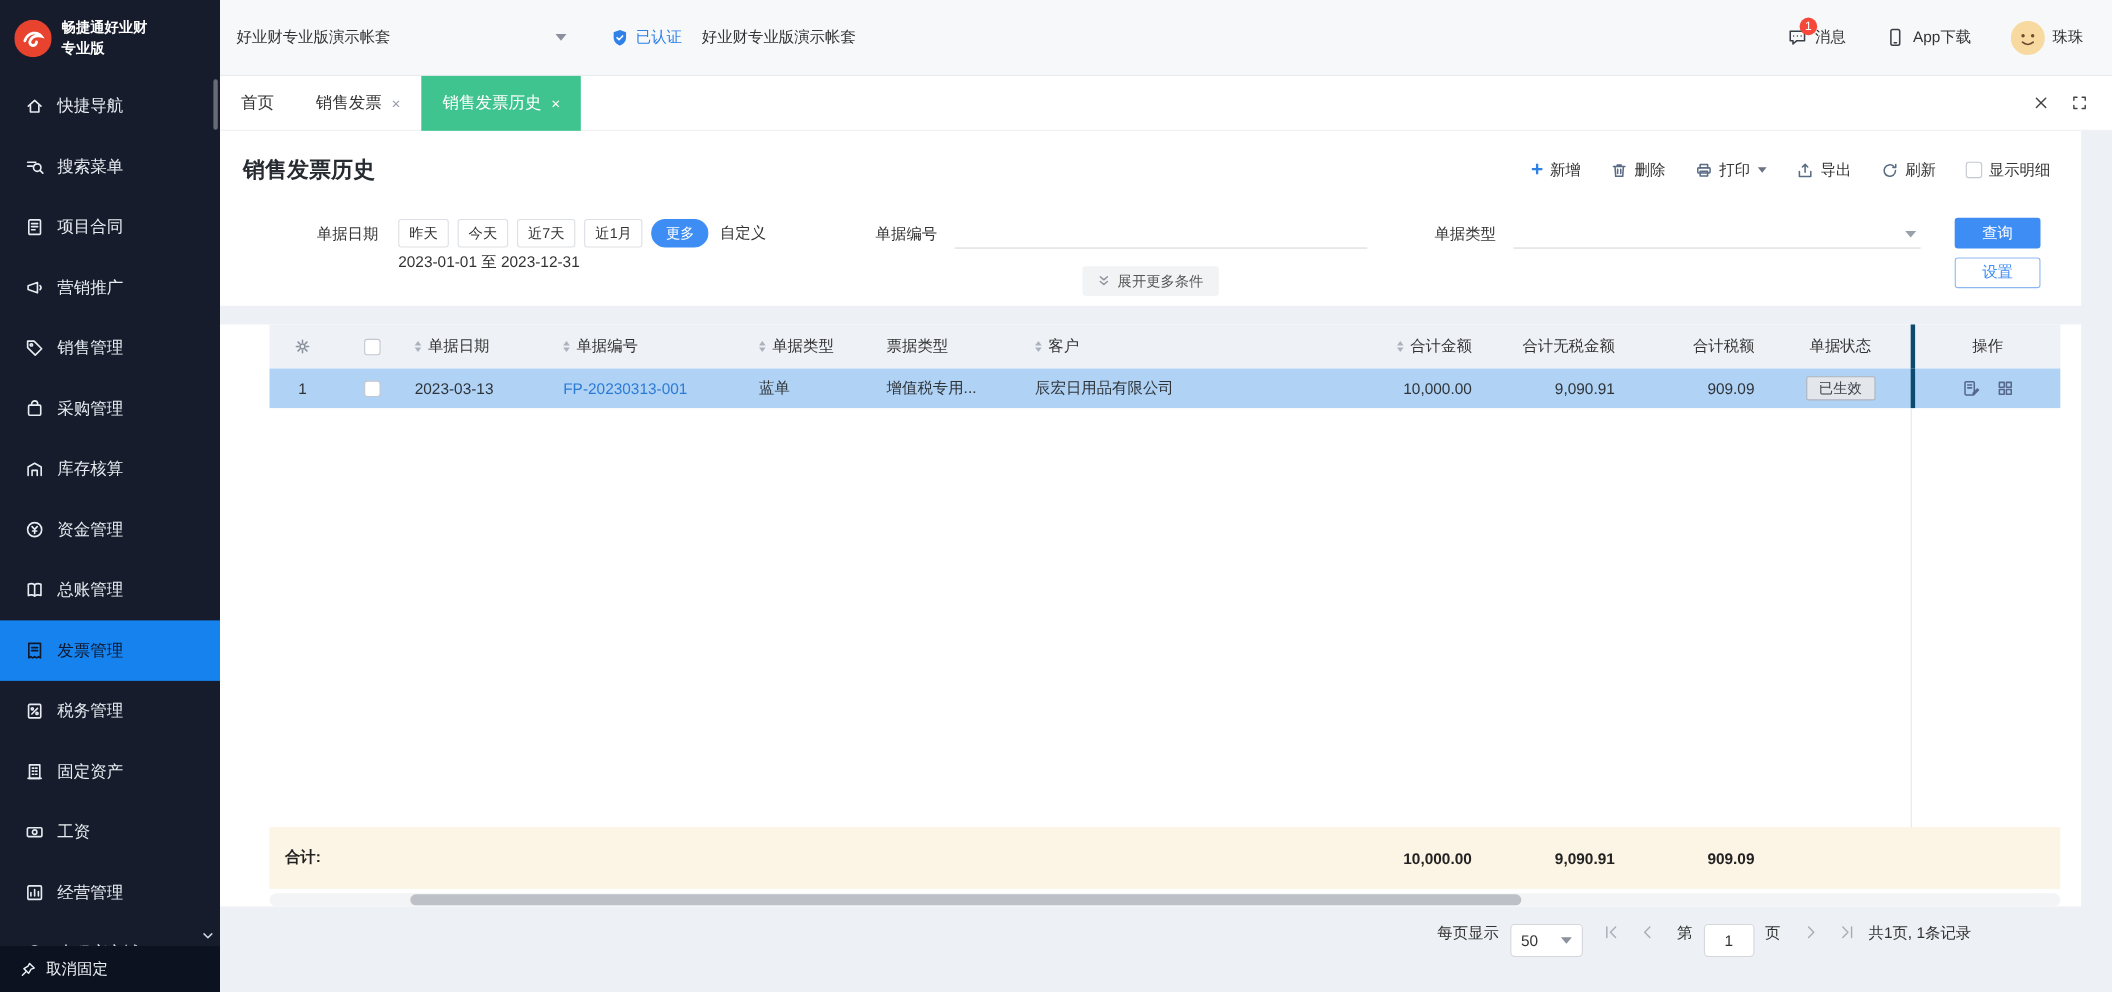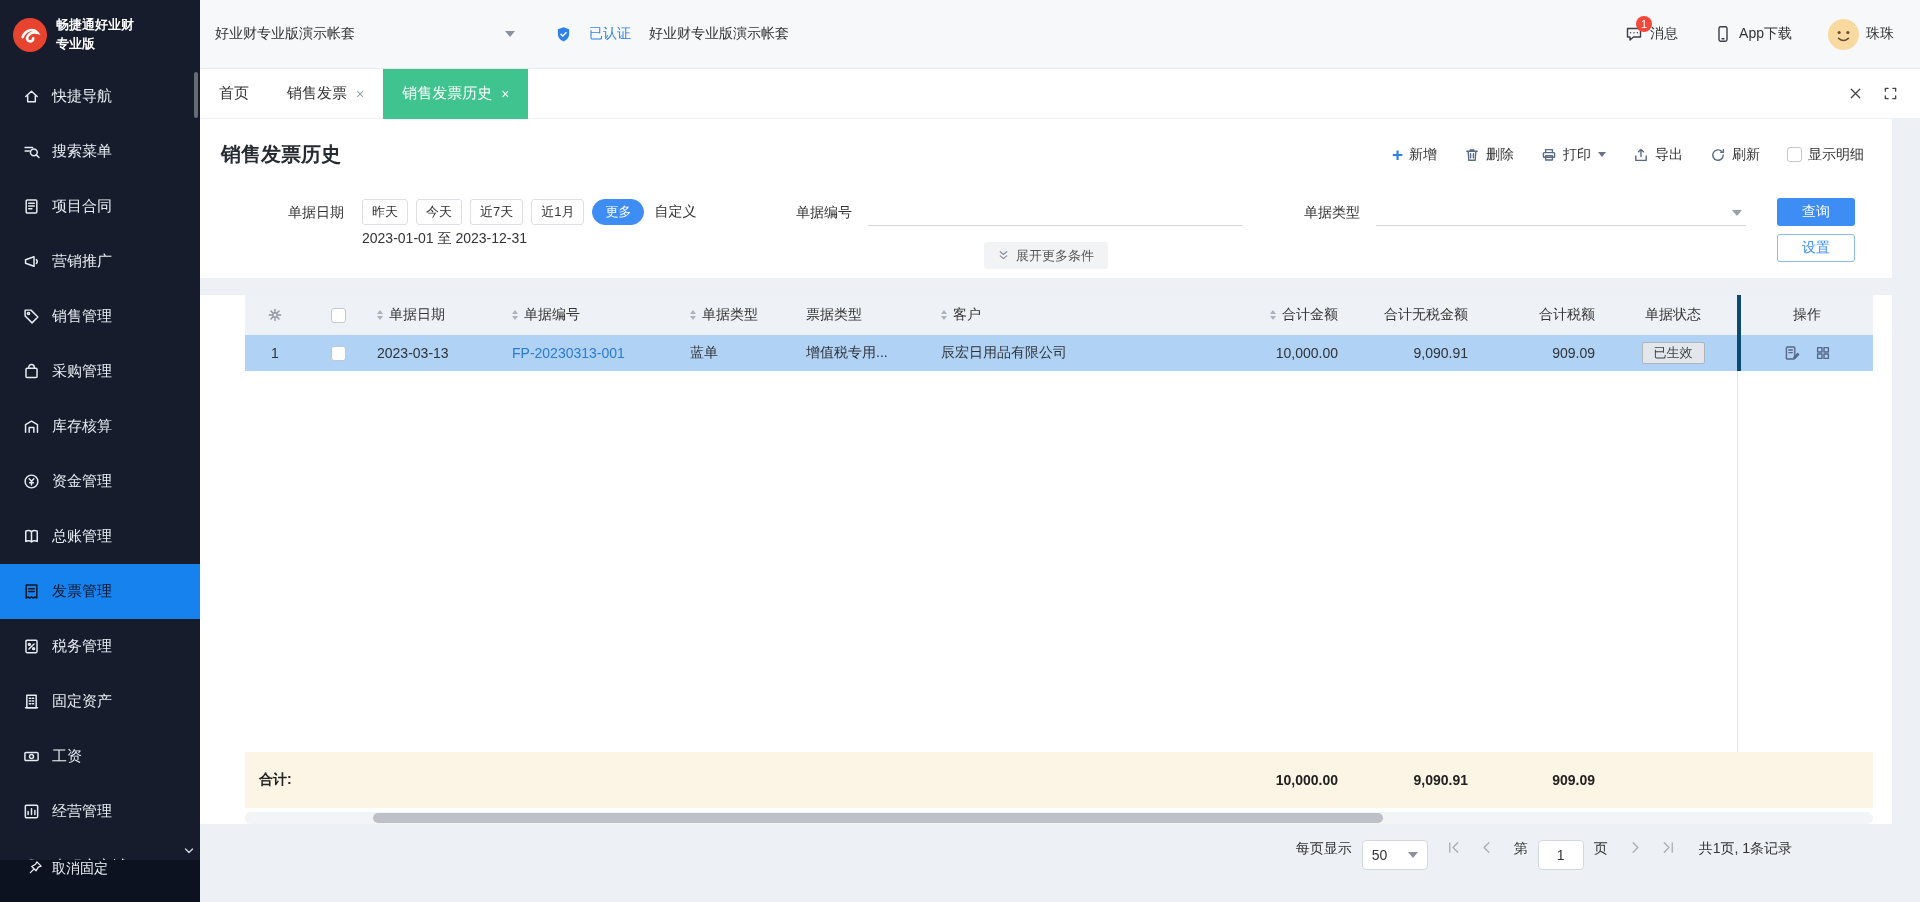--- a/index.html
+++ b/index.html
@@ -11,31 +11,31 @@
 .logo{height:69px;display:flex;align-items:center;gap:9px;padding-left:13px}
 .logo svg{width:34px;height:34px;flex-shrink:0}
 .logo-text{font-size:13px;line-height:1.45;font-weight:700;color:#fff}
 .nav{flex:1;overflow:hidden;position:relative}
 .side-item{height:55px;display:flex;align-items:center;gap:12px;padding-left:23px;font-size:15px;cursor:pointer;color:#E8ECF2}
 .side-item.active{background:#1682EE;color:#0f172a}
 .side-item .ic{width:17px;height:17px}
 .side-scrollthumb{position:absolute;right:2px;top:3px;width:4px;height:46px;background:rgba(255,255,255,.35);border-radius:2px}
 .side-scrolldown{position:absolute;right:5px;bottom:2px;color:#cfd6e0}
 .side-scrolldown .ic{width:12px;height:12px}
-.side-footer{height:42px;background:#0C1220;display:flex;align-items:flex-start;gap:9px;padding-left:28px;font-size:14px;cursor:pointer;flex-shrink:0}
+.side-footer{height:42px;background:#0C1220;display:flex;align-items:center;gap:9px;padding-left:18px;font-size:14px;cursor:pointer;flex-shrink:0}
 .side-footer .ic{width:15px;height:15px}
 
 .ic *{fill:none;stroke:currentColor;stroke-width:1.4;stroke-linecap:round;stroke-linejoin:round}
 .ic{display:inline-block;width:16px;height:16px;vertical-align:middle}
 
 .main{flex:1;display:flex;flex-direction:column;min-width:0}
 .topbar{height:69px;background:#F7F8FA;border-bottom:1px solid #E7E9ED;display:flex;align-items:center;padding:0 26px 0 15px;flex-shrink:0}
 .acct-select{width:300px;display:flex;align-items:center;justify-content:space-between;cursor:pointer;color:#333}
 .caret{width:0;height:0;border-left:5px solid transparent;border-right:5px solid transparent;border-top:6px solid #8A919C}
-.cert{display:flex;align-items:center;gap:17px;color:#2F81E8;margin-left:40px;cursor:pointer}
+.cert{display:flex;align-items:center;gap:6px;color:#2F81E8;margin-left:40px;cursor:pointer}
 .cert svg{width:17px;height:17px}
 .acct-title{margin-left:18px;color:#333}
 .top-right{margin-left:auto;display:flex;align-items:center;gap:36px}
 .top-item{display:flex;align-items:center;gap:7px;cursor:pointer;position:relative;color:#333}
 .top-item .ic{width:18px;height:18px;color:#3A3F47}
 .msg-badge{position:absolute;top:-9px;left:11px;background:#F5483B;color:#fff;font-size:11px;min-width:16px;height:16px;border-radius:8px;display:flex;align-items:center;justify-content:center;padding:0 4px}
 .avatar svg{width:31px;height:31px;display:block}
 
 .tabbar{height:50px;background:#fff;display:flex;align-items:center;flex-shrink:0;border-bottom:1px solid #F0F1F4}
 .tab{display:flex;align-items:center;gap:9px;padding:0 19px;height:50px;font-size:15px;color:#333;cursor:pointer}
@@ -102,21 +102,21 @@
 .sumval{font-weight:700}
 .col8{grid-column:8}.col9{grid-column:9}.col10{grid-column:10}
 .hscroll{height:12px;background:#F3F4F6;border-radius:6px;margin:4px 0 8px;position:relative;cursor:pointer}
 .hthumb{position:absolute;left:128px;top:1px;width:1010px;height:10px;background:#BDC1C7;border-radius:5px}
 
 .pager{width:1692px;display:flex;justify-content:flex-end;margin-top:16px;padding-right:100px;color:#333;font-size:14px}
 .pager .gap{width:18px;flex-shrink:0}
 .pgsel{width:66px;height:30px;border:1px solid #D4D7DC;border-radius:4px;background:#fff;display:flex;align-items:center;justify-content:space-between;padding:0 9px;margin-left:10px;cursor:pointer}
 .pg{width:15px;height:15px;color:#A9AEB6;cursor:pointer}
 .pginput{width:46px;height:30px;border:1px solid #D4D7DC;border-radius:4px;text-align:center;font-size:14px;font-family:inherit;color:#333;margin:0 8px;background:#fff}
-.pgtotal{margin-left:23px}
+.pgtotal{margin-left:12px}
 .pgword{margin:0 2px}
 </style>
 </head>
 <body>
 
 <div class="app">
 
   <aside class="sidebar">
     <div class="logo">
       <svg viewBox="0 0 32 32">

